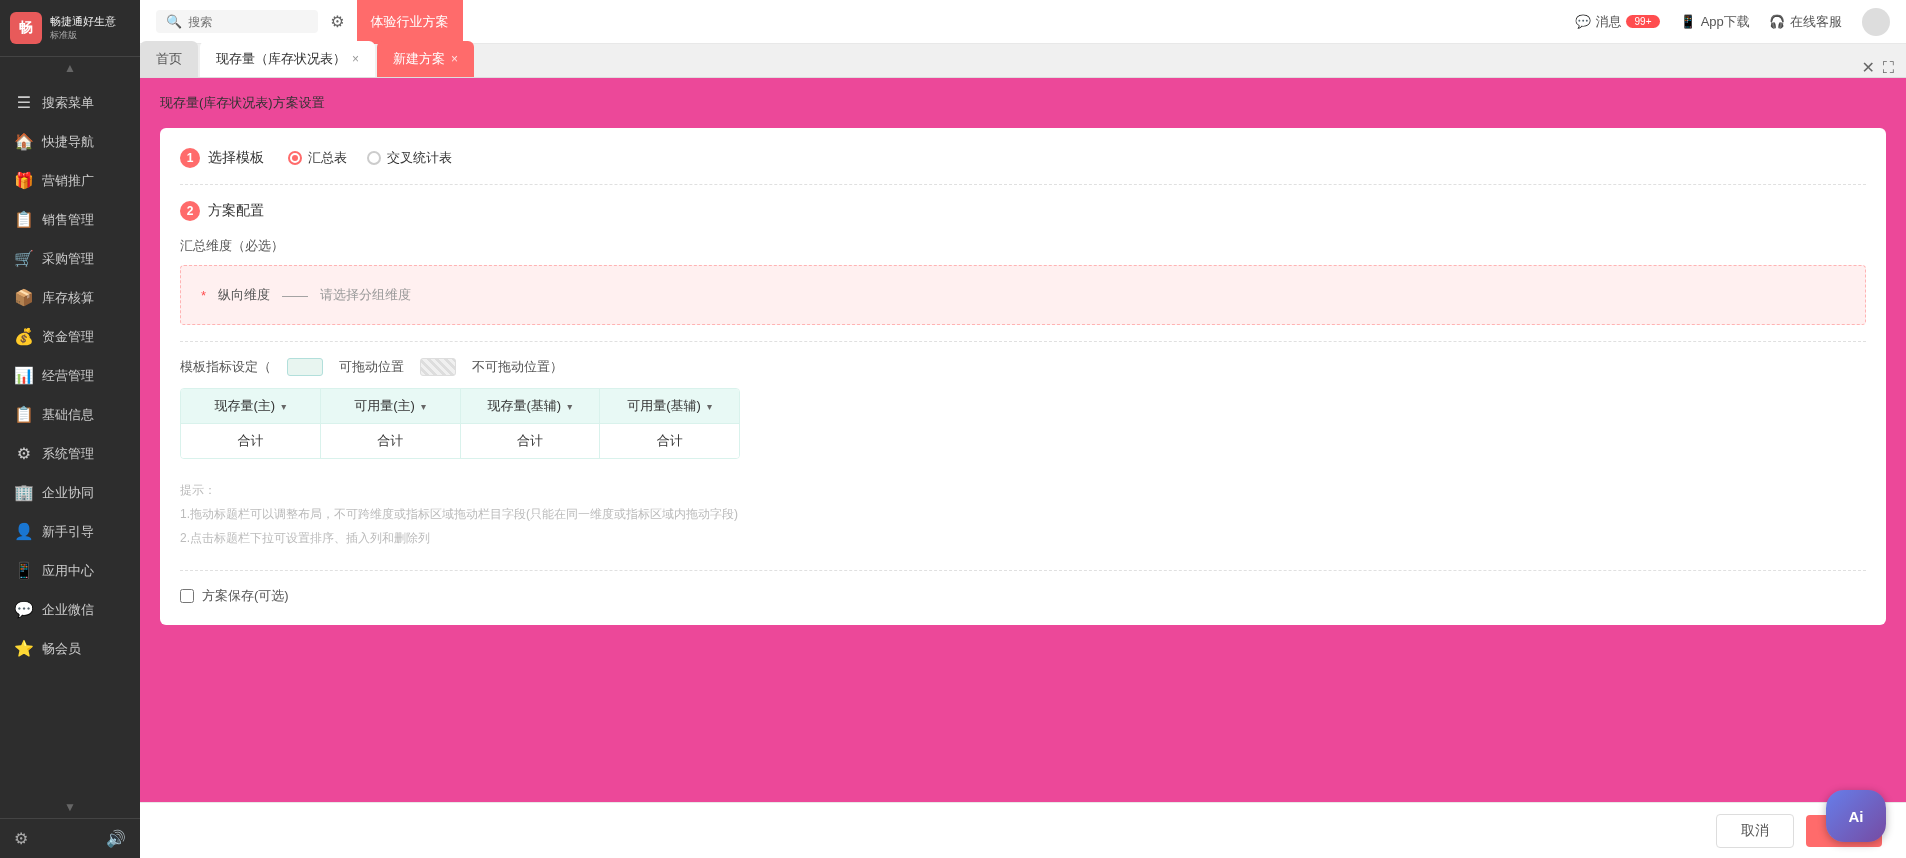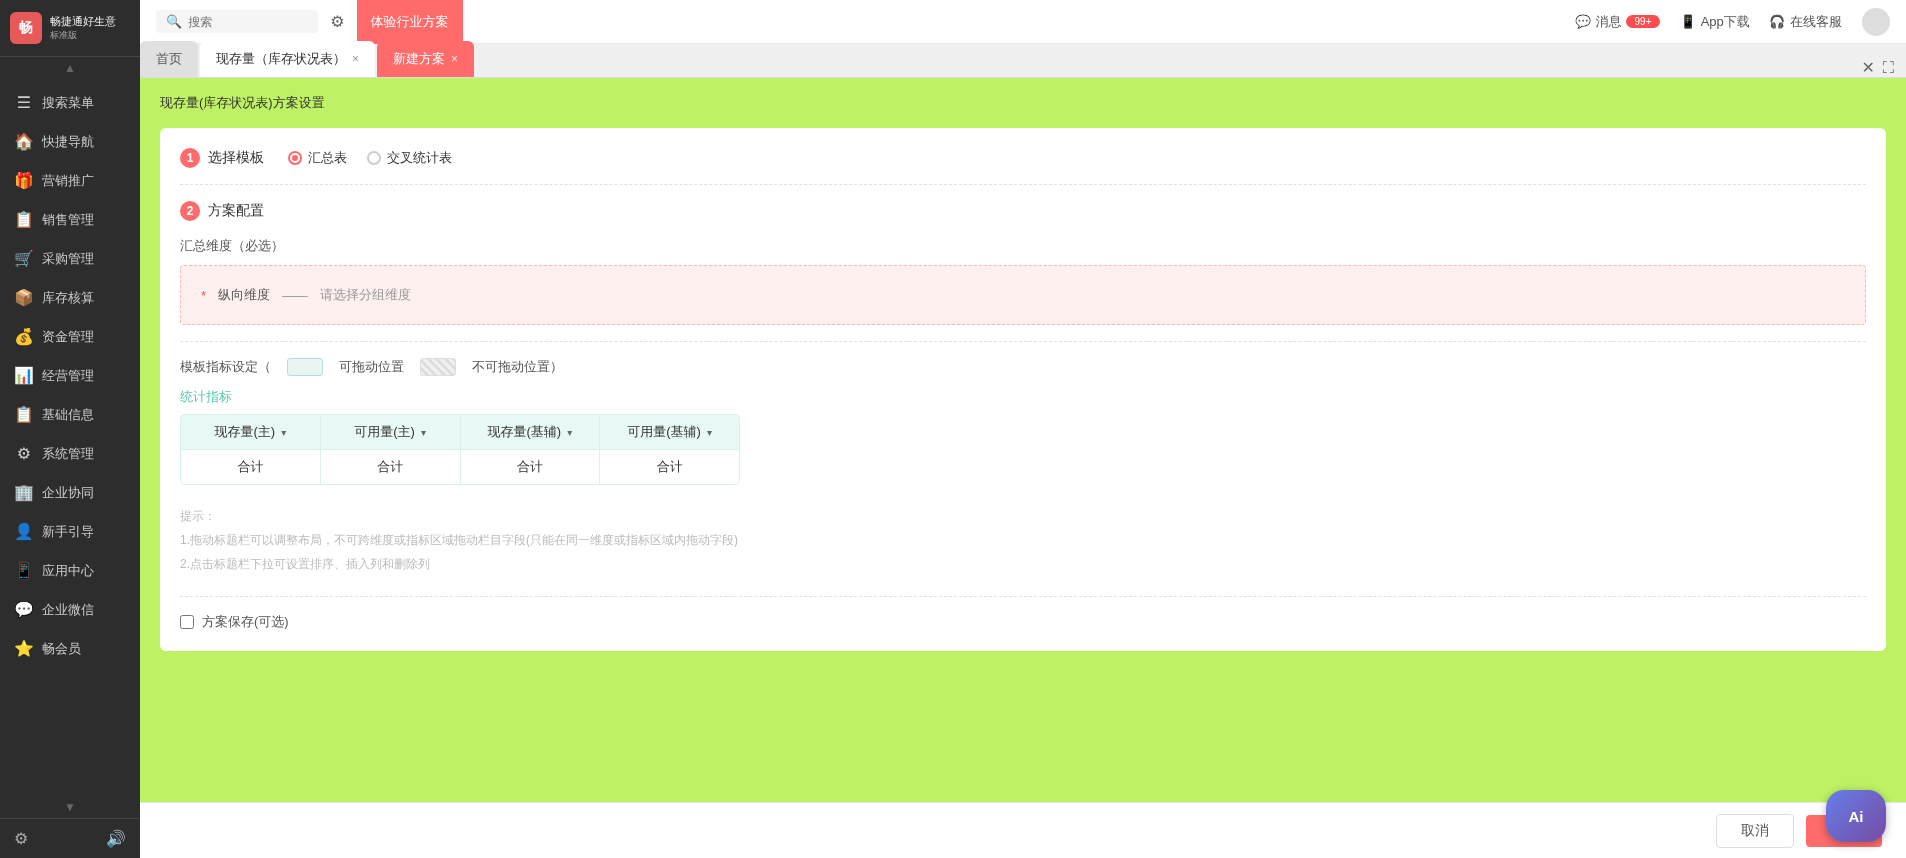--- a/index.html
+++ b/index.html
@@ -154,21 +154,21 @@
     }
     .tab.new-tab .tab-close { color: rgba(255,255,255,0.8); }
     .tab-expand { margin-left: auto; display: flex; align-items: center; gap: 8px; padding-right: 12px; }
     .tab-expand-btn { color: #666; cursor: pointer; font-size: 16px; }
 
     
     .content {
       flex: 1;
       overflow-y: auto;
       padding: 16px 20px;
-      background: #bef264;
+      background: #ec4899;
     }
 
     .page-title {
       font-size: 13px;
       color: #333;
       margin-bottom: 16px;
     }
 
     .card {
       background: white;
@@ -534,21 +534,20 @@
 
       <div class="indicators-row">
         <span>模板指标设定（</span>
         <div class="indicator-demo"></div>
         <span>可拖动位置</span>
         <div class="indicator-demo no-drag"></div>
         <span>不可拖动位置）</span>
       </div>
 
       <div class="stats-section">
-        <div class="stats-title">统计指标</div>
         <div class="stats-table">
           <div class="stats-header-row">
             <div class="stats-header-cell">
               <span>现存量(主)</span>
               <span class="chevron-down">▾</span>
             </div>
             <div class="stats-header-cell">
               <span>可用量(主)</span>
               <span class="chevron-down">▾</span>
             </div>

